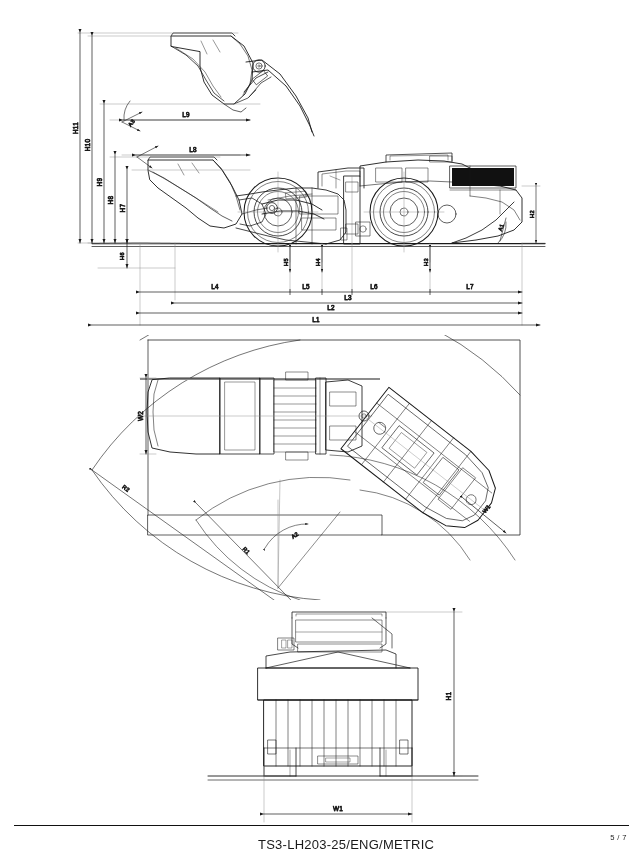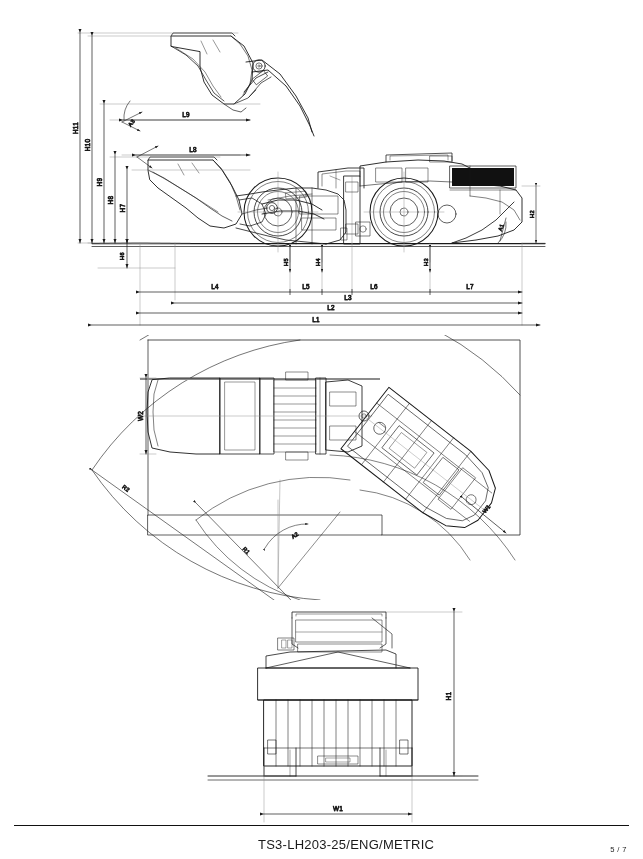--- a/index.html
+++ b/index.html
@@ -17,21 +17,21 @@
 
   #footer{
     position:absolute;left:0;right:0;bottom:0;height:34px;
   }
   #footer .rule{position:absolute;left:14px;right:14px;top:0;height:1px;background:#111;}
   #doccode{
     position:absolute;left:258px;top:12px;
     font-size:13px;font-weight:normal;color:#1a1a1a;letter-spacing:.25px;white-space:nowrap;
   }
   #pageno{
-    position:absolute;right:16px;top:20px;
+    position:absolute;right:16px;top:8px;
     font-size:7.6px;color:#1a1a1a;letter-spacing:.4px;white-space:nowrap;
   }
 </style>
 </head>
 <body>
 
 <div id="sheet">
 
 <svg id="drawing" viewBox="0 0 643 859">
   <defs>

